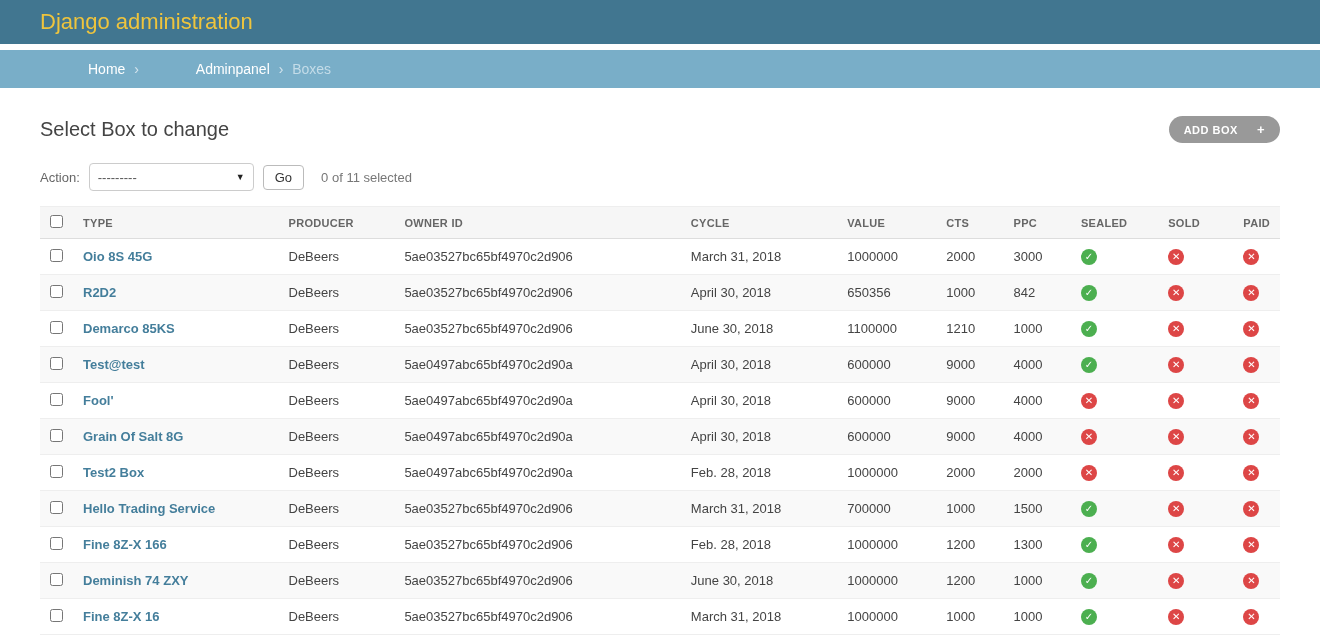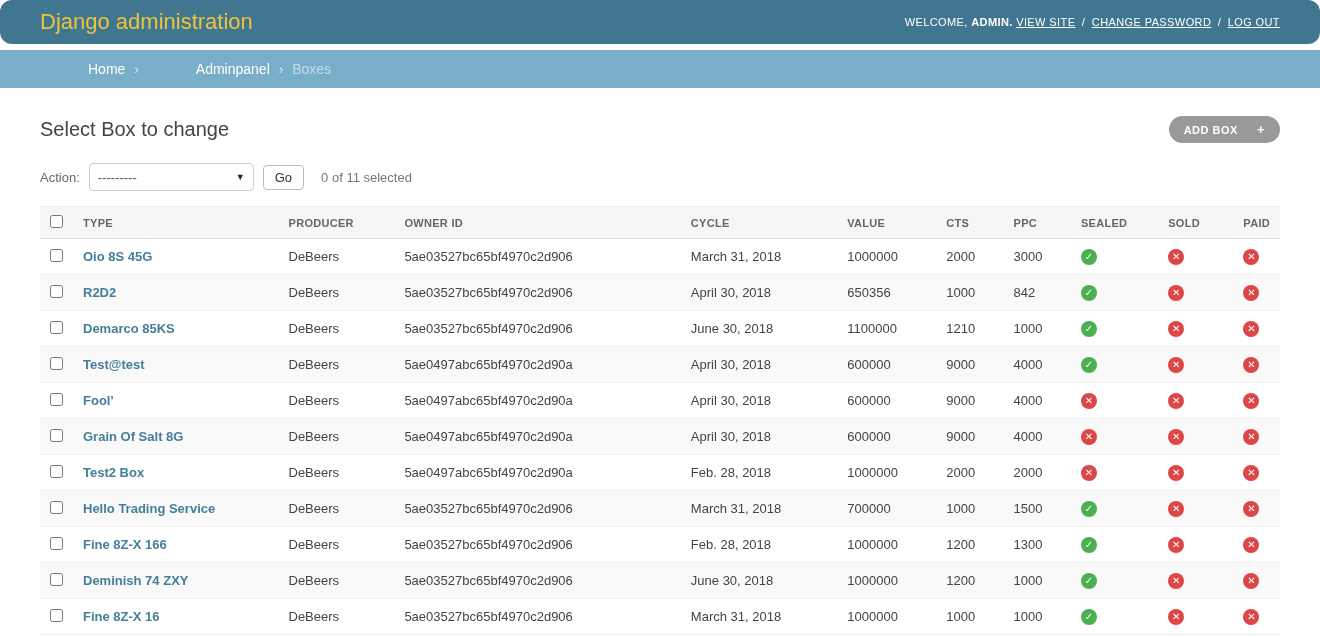--- a/index.html
+++ b/index.html
@@ -10,21 +10,21 @@
     --link:#447e9b;
     --yes-green:#4caf50;
     --no-red:#dd4646;
     --add-button-bg:#999999;
   }
   *{box-sizing:border-box;}
   body{margin:0;background:#fff;color:#333;font-family:"Liberation Sans","DejaVu Sans",sans-serif;font-size:13px;}
   a{cursor:pointer;}
 
   
-  #header{background:var(--header-bg);padding:9px 40px;display:flex;justify-content:space-between;align-items:center;border-radius:12px;}
+  #header{background:var(--header-bg);padding:9px 40px;display:flex;justify-content:space-between;align-items:center;}
   #site-name{color:var(--brand);font-size:22px;font-weight:400;text-decoration:none;line-height:26px;}
   #user-tools{color:#fff;font-size:11px;letter-spacing:.4px;white-space:nowrap;}
   #user-tools .username{font-weight:700;}
   #user-tools a{color:#fff;text-decoration:underline;}
   #user-tools .sep{margin:0 3px;}
 
   
   .breadcrumbs{background:var(--breadcrumb-bg);padding:11px 40px;margin-top:6px;color:#c4dce8;font-size:14px;}
   .breadcrumbs a{color:#fff;text-decoration:none;font-weight:400;margin-left:48px;}
   .breadcrumbs .bc-sep{margin:0 5px;color:#d5e5ee;}
@@ -60,29 +60,20 @@
   .bool-icon{display:inline-flex;width:16px;height:16px;border-radius:50%;color:#fff;
     align-items:center;justify-content:center;font-size:10px;font-weight:700;line-height:1;}
   .bool-icon.yes{background:var(--yes-green);}
   .bool-icon.no{background:var(--no-red);}
 </style>
 </head>
 <body>
 
 <div id="header">
   <a id="site-name">Django administration</a>
-  <div id="user-tools">
-    <span>WELCOME,</span>
-    <span class="username">ADMIN.</span>
-    <a>VIEW SITE</a>
-    <span class="sep">/</span>
-    <a>CHANGE PASSWORD</a>
-    <span class="sep">/</span>
-    <a>LOG OUT</a>
-  </div>
 </div>
 
 <div class="breadcrumbs">
   <a>Home</a>
   <span class="bc-sep">›</span>
   <a>Adminpanel</a>
   <span class="bc-sep">›</span>
   <span>Boxes</span>
 </div>
 

